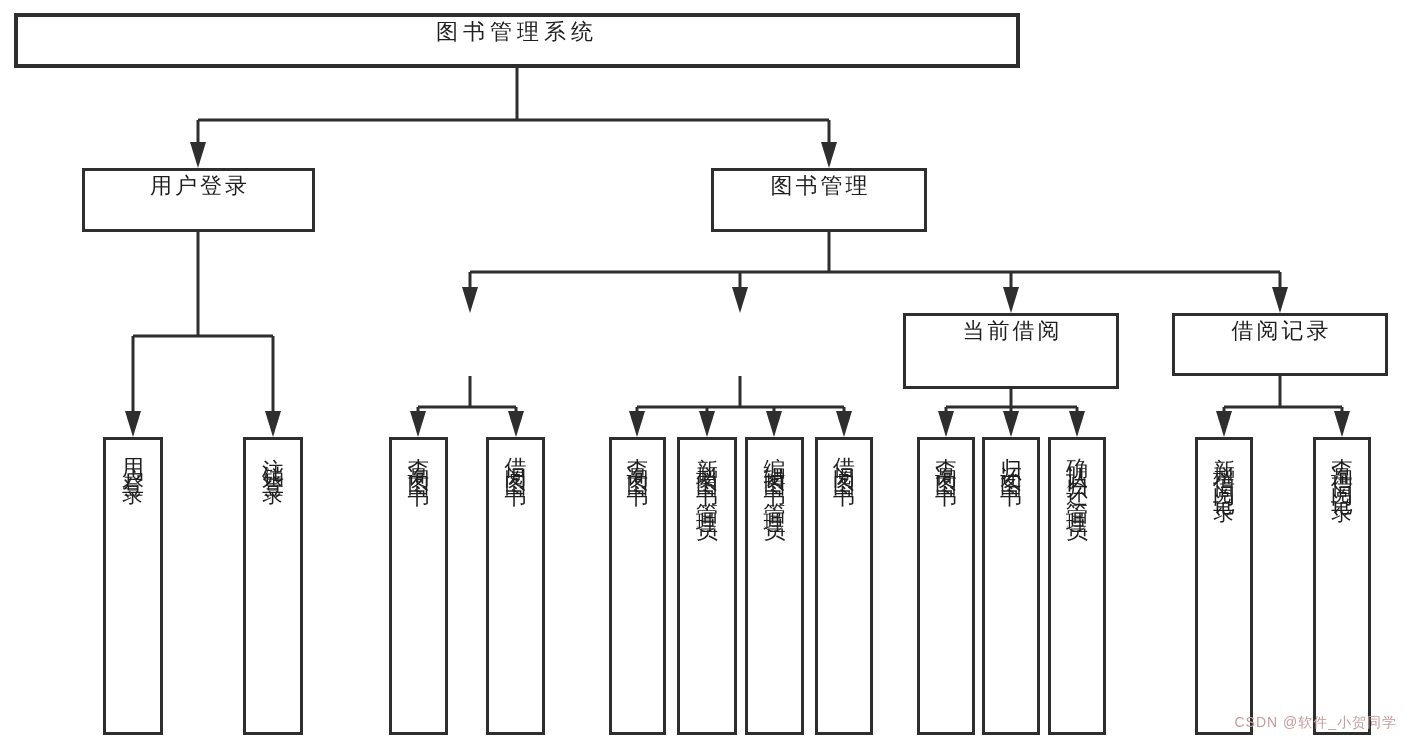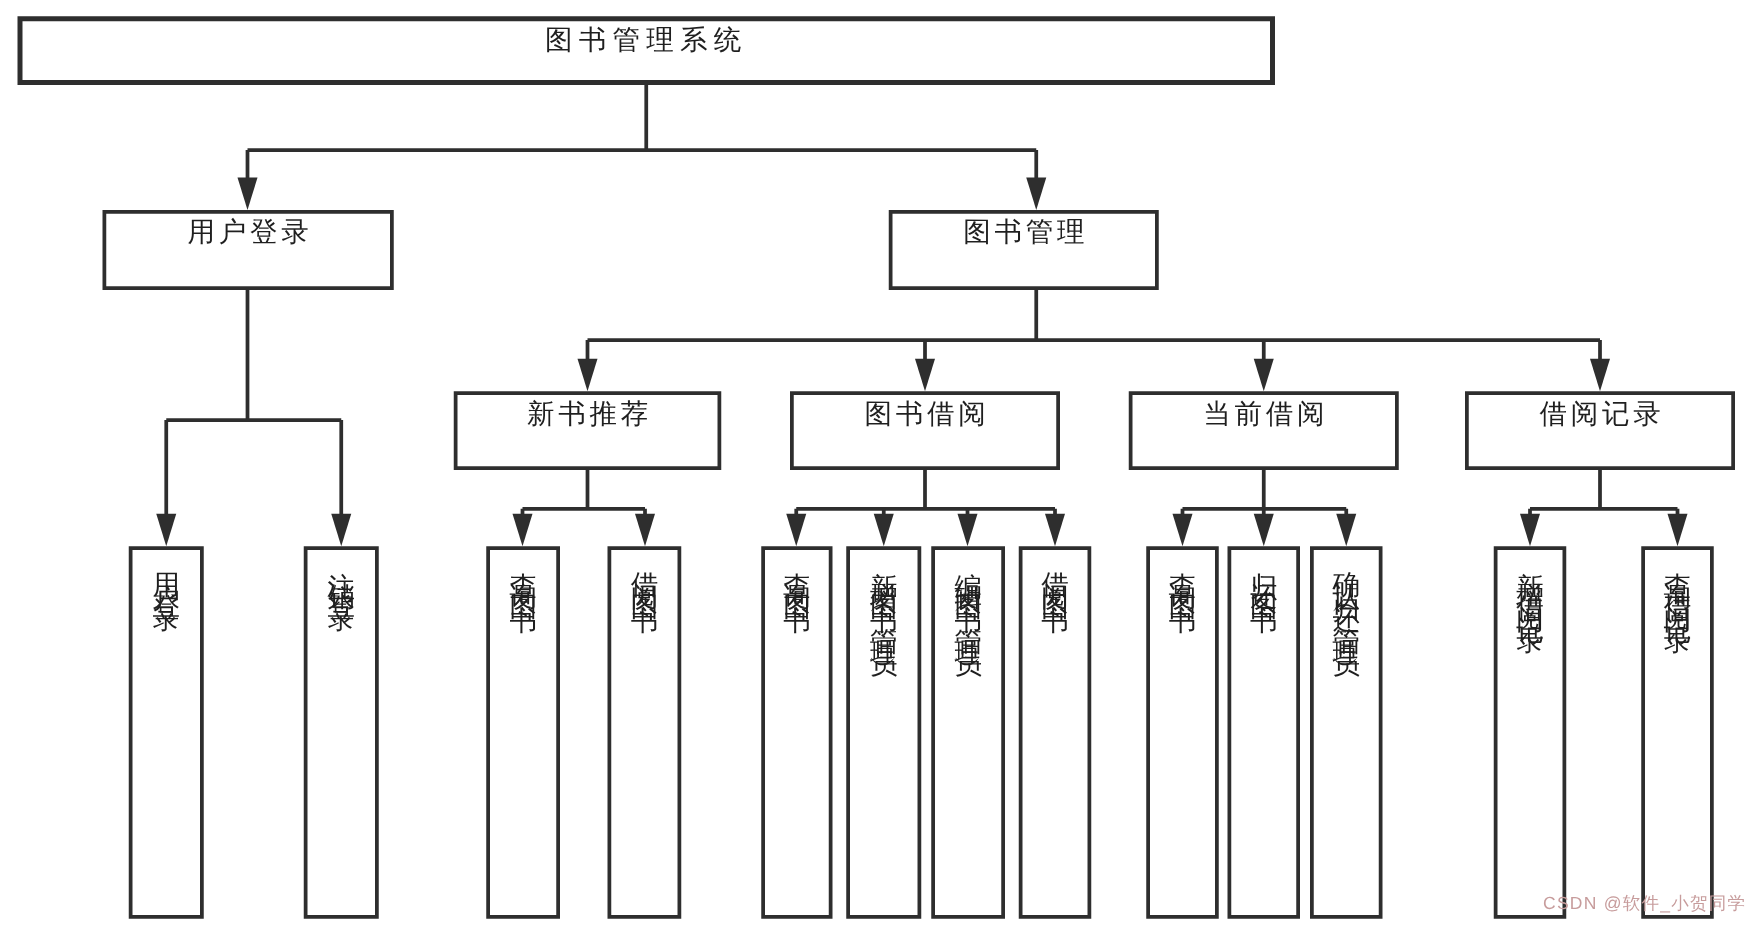--- a/index.html
+++ b/index.html
@@ -149,27 +149,21 @@
     <span class="label">图书管理系统</span>
   </div>
 
   <div class="box h" style="left:82px;top:168px;width:233px;height:64px">
     <span class="label">用户登录</span>
   </div>
   <div class="box h" style="left:711px;top:168px;width:216px;height:64px">
     <span class="label">图书管理</span>
   </div>
 
-  <div class="box h" style="left:363px;top:313px;width:214px;height:63px">
-    <span class="label">新书推荐</span>
-  </div>
-  <div class="box h" style="left:632px;top:313px;width:216px;height:63px">
-    <span class="label">图书借阅</span>
-  </div>
-  <div class="box h" style="left:903px;top:313px;width:216px;height:63px">
+  <div class="box h" style="left:903px;top:313px;width:216px;height:76px">
     <span class="label">当前借阅</span>
   </div>
   <div class="box h" style="left:1172px;top:313px;width:216px;height:63px">
     <span class="label">借阅记录</span>
   </div>
 
   <div class="box leaf" style="left:103px;top:437px;width:60px;height:298px">
     <span class="vlabel">用户登录</span>
   </div>
   <div class="box leaf" style="left:243px;top:437px;width:60px;height:298px">

